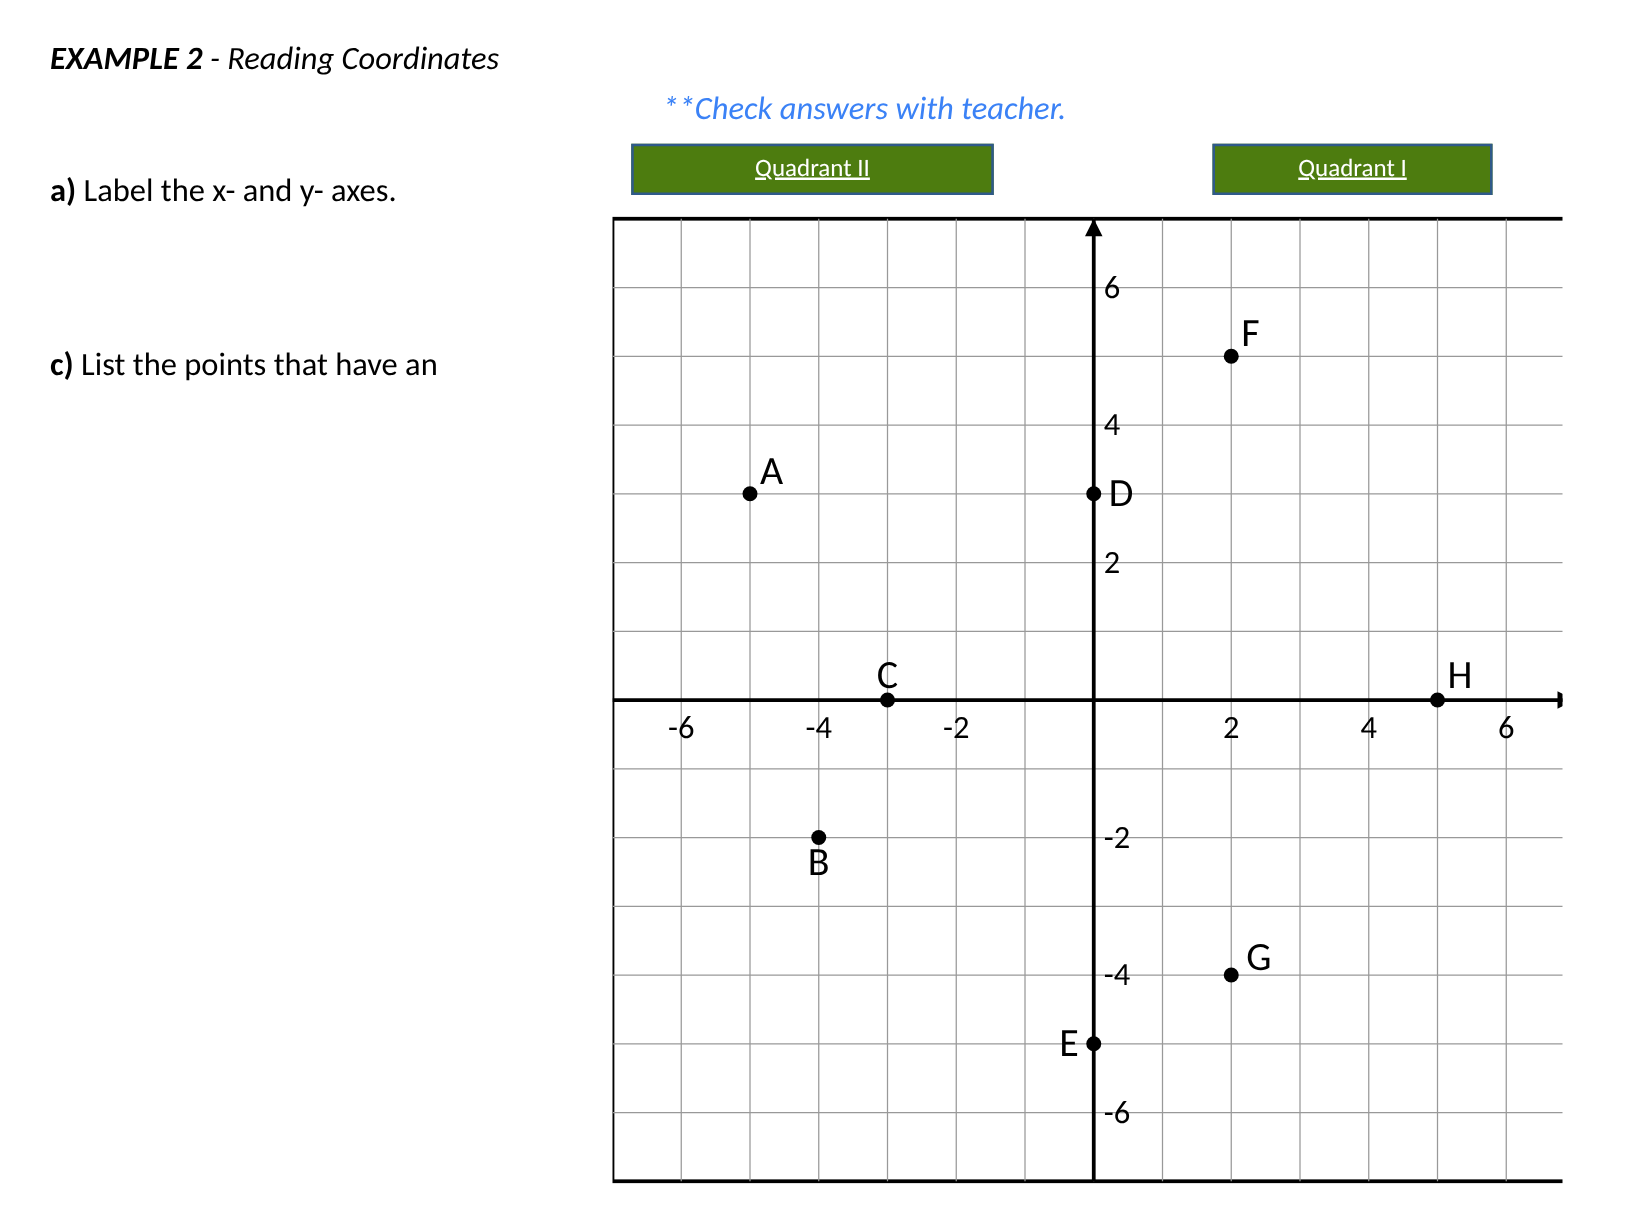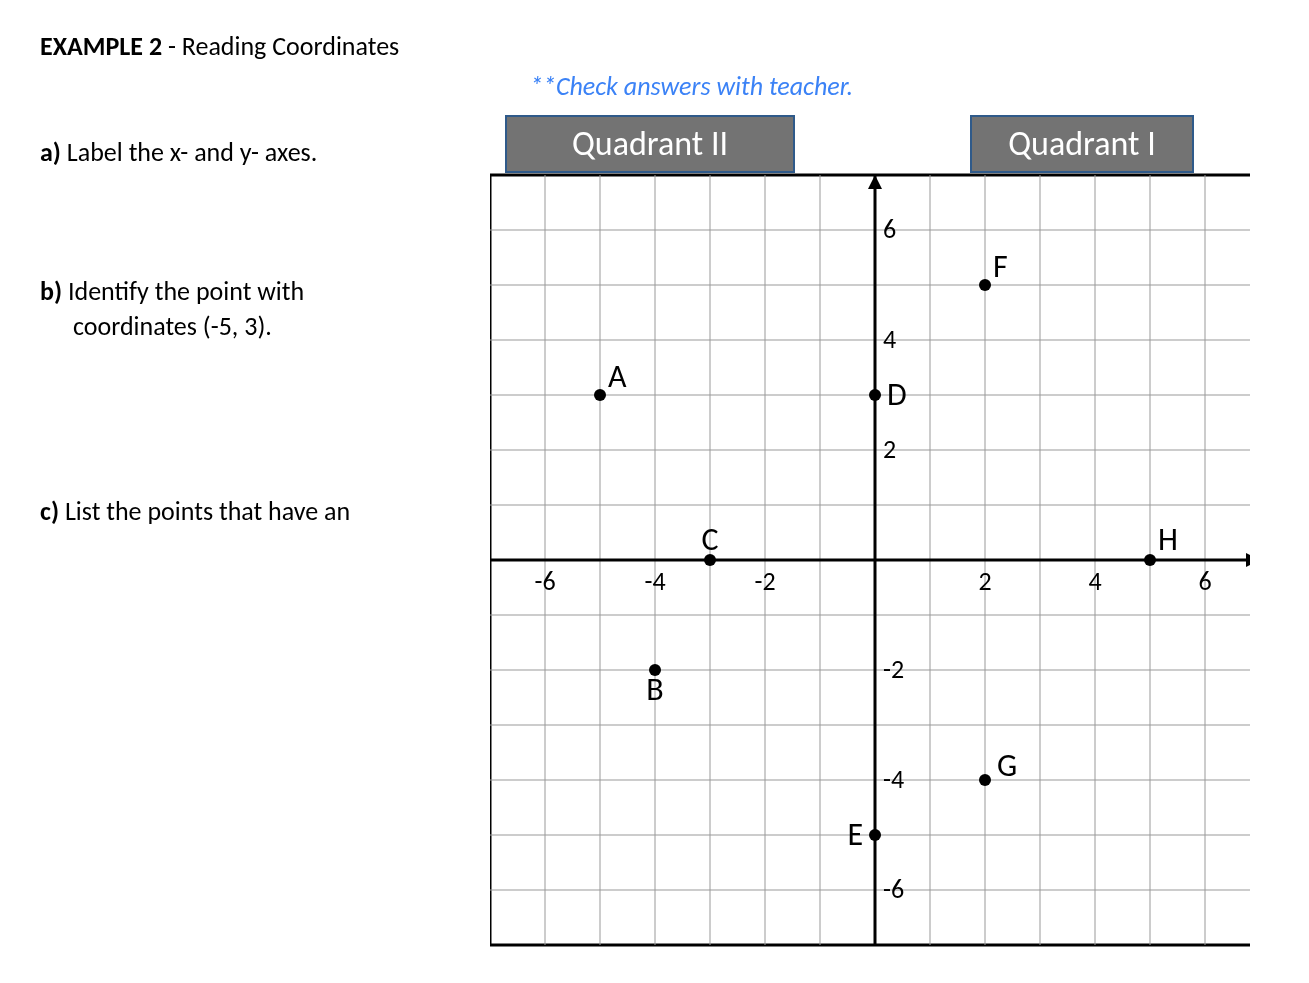--- a/index.html
+++ b/index.html
@@ -9,20 +9,21 @@
       font-size: 26px;
       color: #000;
       background: #fff;
       width: 1309px;
       height: 983px;
       box-sizing: border-box;
       position: relative;
     }
     .title-row {
       margin-bottom: 22px;
+      font-style: italic;
     }
     .example-label { font-weight: bold; }
     .note {
       color: #3b82f6;
       font-style: italic;
       position: absolute;
       left: 530px;
       top: 70px;
     }
     .left-column {
@@ -43,27 +44,28 @@
     }
     .chart-area {
       position: absolute;
       left: 490px;
       top: 120px;
       width: 760px;
       height: 830px;
     }
     .quad-label {
       position: absolute;
-      background: #737373;
+      background: #4d7c0f;
       border: 2px solid #2f5a8a;
       color: #fff;
-      font-size: 34px;
+      font-size: 20px;
       padding: 6px 30px 7px;
       text-align: center;
       box-sizing: border-box;
+      text-decoration: underline;
     }
     svg .grid line { stroke: #999; stroke-width: 1; }
     svg .axis { stroke: #000; stroke-width: 3; }
     svg .tick-label { font-size: 26px; font-family: Calibri, Arial, sans-serif; fill: #000; }
     svg .point-dot { fill: #000; }
     svg .point-label { font-size: 32px; font-family: Calibri, Arial, sans-serif; fill: #000; }
     svg .border-rect { fill: none; stroke: #000; stroke-width: 3; }
   </style>
 </head>
 <body>
@@ -73,25 +75,20 @@
 </div>
 
 <div class="note">**Check answers with teacher.</div>
 
 <div class="left-column">
   <div class="question">
     <span class="letter">a)</span>
     <span class="text"> </span><span>Label the x- and y- axes.</span>
   </div>
 
-  <div class="question" style="margin-bottom:150px;">
-    <span class="letter">b)</span>
-    <span> </span><span>Identify the point with</span>
-    <span class="indent">coordinates (-5, 3).</span>
-  </div>
 
   <div class="question" style="margin-bottom:118px;">
     <span class="letter">c)</span>
     <span> </span><span>List the points that have an</span>
   </div>
 
 </div>
 
 <div class="chart-area">
   <div class="quad-label" style="left:15px; top:-5px; width:290px;">

